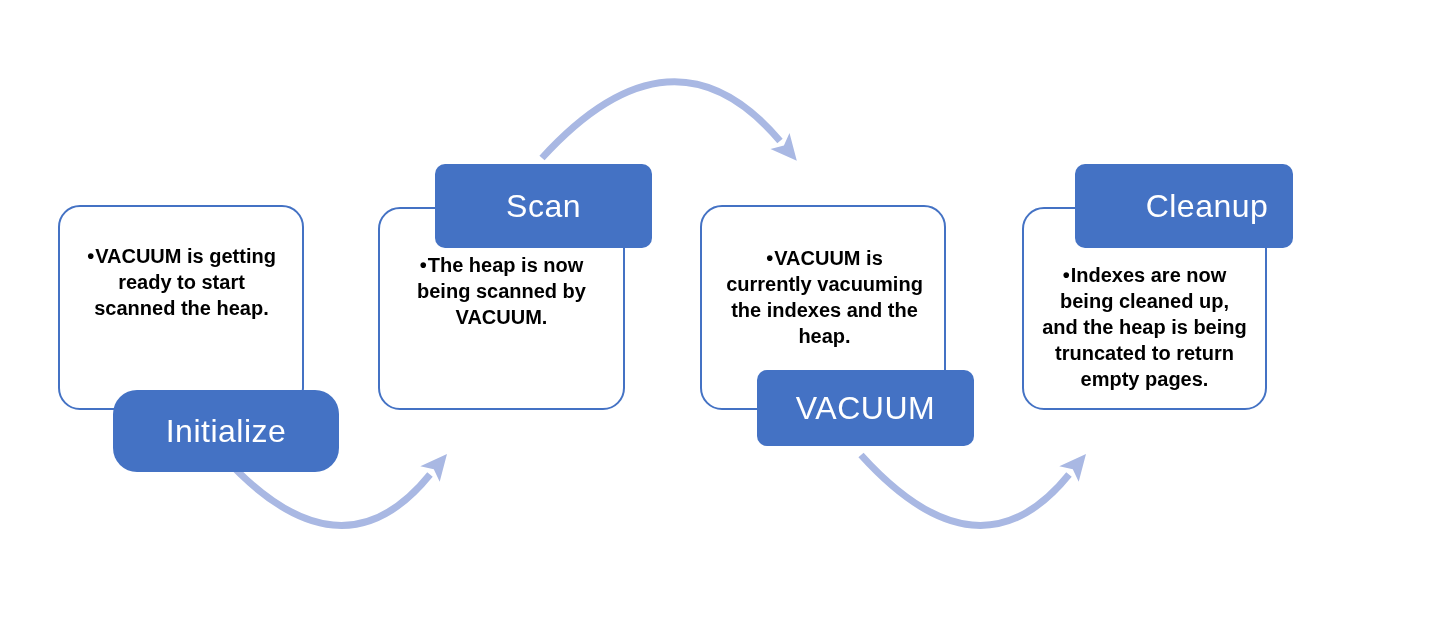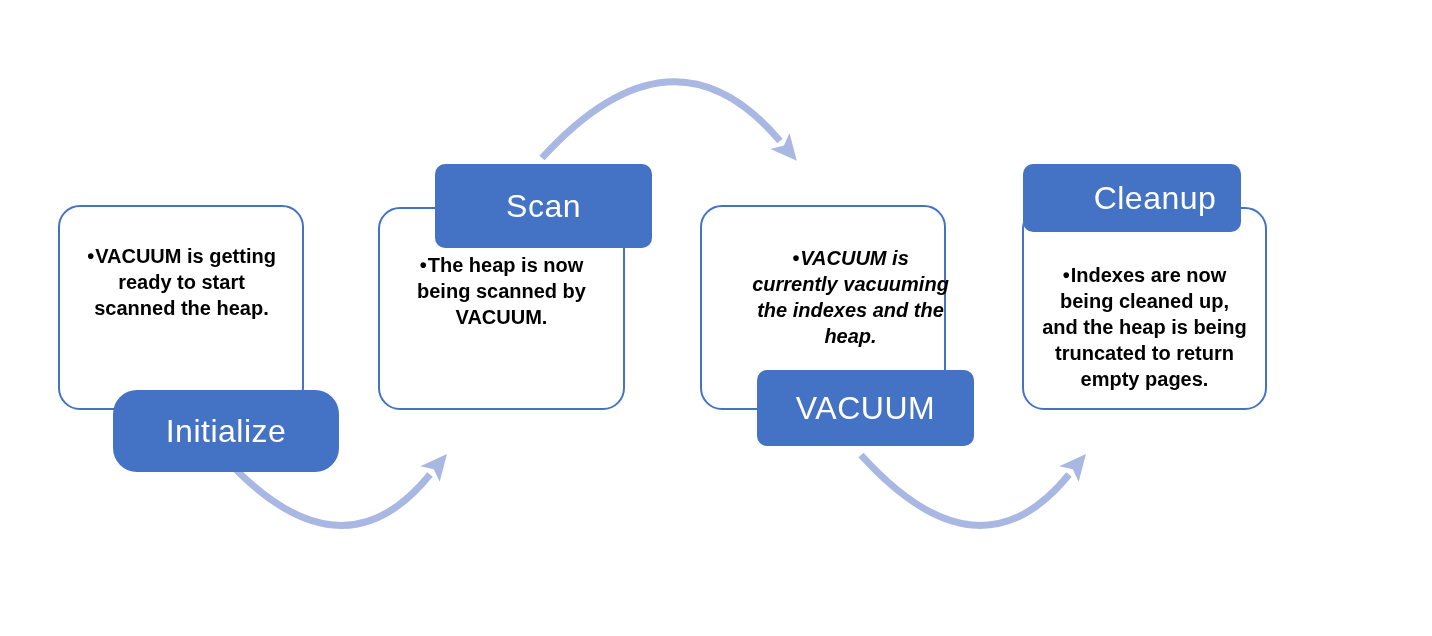--- a/index.html
+++ b/index.html
@@ -61,28 +61,28 @@
     <span>Initialize</span>
   </div>
 
   <div class="card" style="left:378px; top:207px; width:247px; height:203px;"></div>
   <div class="desc" style="left:399px; top:252px;"><span class="bullet">•</span><span>The heap is now being scanned by VACUUM.</span></div>
   <div class="stage-label" style="left:435px; top:164px; width:217px; height:84px;">
     <span>Scan</span>
   </div>
 
   <div class="card" style="left:700px; top:205px; width:246px; height:205px;"></div>
-  <div class="desc" style="left:748px; top:245px;font-style:italic;"><span class="bullet">•</span><span>VACUUM is currently vacuuming the indexes and the heap.</span></div>
+  <div class="desc" style="left:722px; top:245px;"><span class="bullet">•</span><span>VACUUM is currently vacuuming the indexes and the heap.</span></div>
   <div class="stage-label" style="left:757px; top:370px; width:217px; height:76px;">
     <span>VACUUM</span>
   </div>
 
   <div class="card" style="left:1022px; top:207px; width:245px; height:203px;"></div>
   <div class="desc" style="left:1042px; top:262px;"><span class="bullet">•</span><span>Indexes are now being cleaned up, and the heap is being truncated to return empty pages.</span></div>
-  <div class="stage-label" style="left:1023px; top:164px; width:218px; height:68px;padding-left:46px;">
+  <div class="stage-label" style="left:1075px; top:164px; width:218px; height:84px;padding-left:46px;">
     <span>Cleanup</span>
   </div>
 
   <svg class="arrow-svg" style="left:528px; top:68px;" width="300" height="105" viewBox="0 0 300 105">
     <path d="M 14 90 Q 145 -53.5 252 73" fill="none" stroke-width="7" stroke-linecap="butt" stroke="#A9B8E3"></path>
     <polygon points="268.8,92.8 242.5,81.1 255.9,77.6 261.5,64.9" fill="#A9B8E3"></polygon>
   </svg>
 
   <svg class="arrow-svg" style="left:210px; top:444px;" width="250" height="92" viewBox="0 0 250 92">
     <path d="M 12 11 Q 130.2 141.4 220 30.5" fill="none" stroke-width="7" stroke-linecap="butt" stroke="#A9B8E3"></path>

